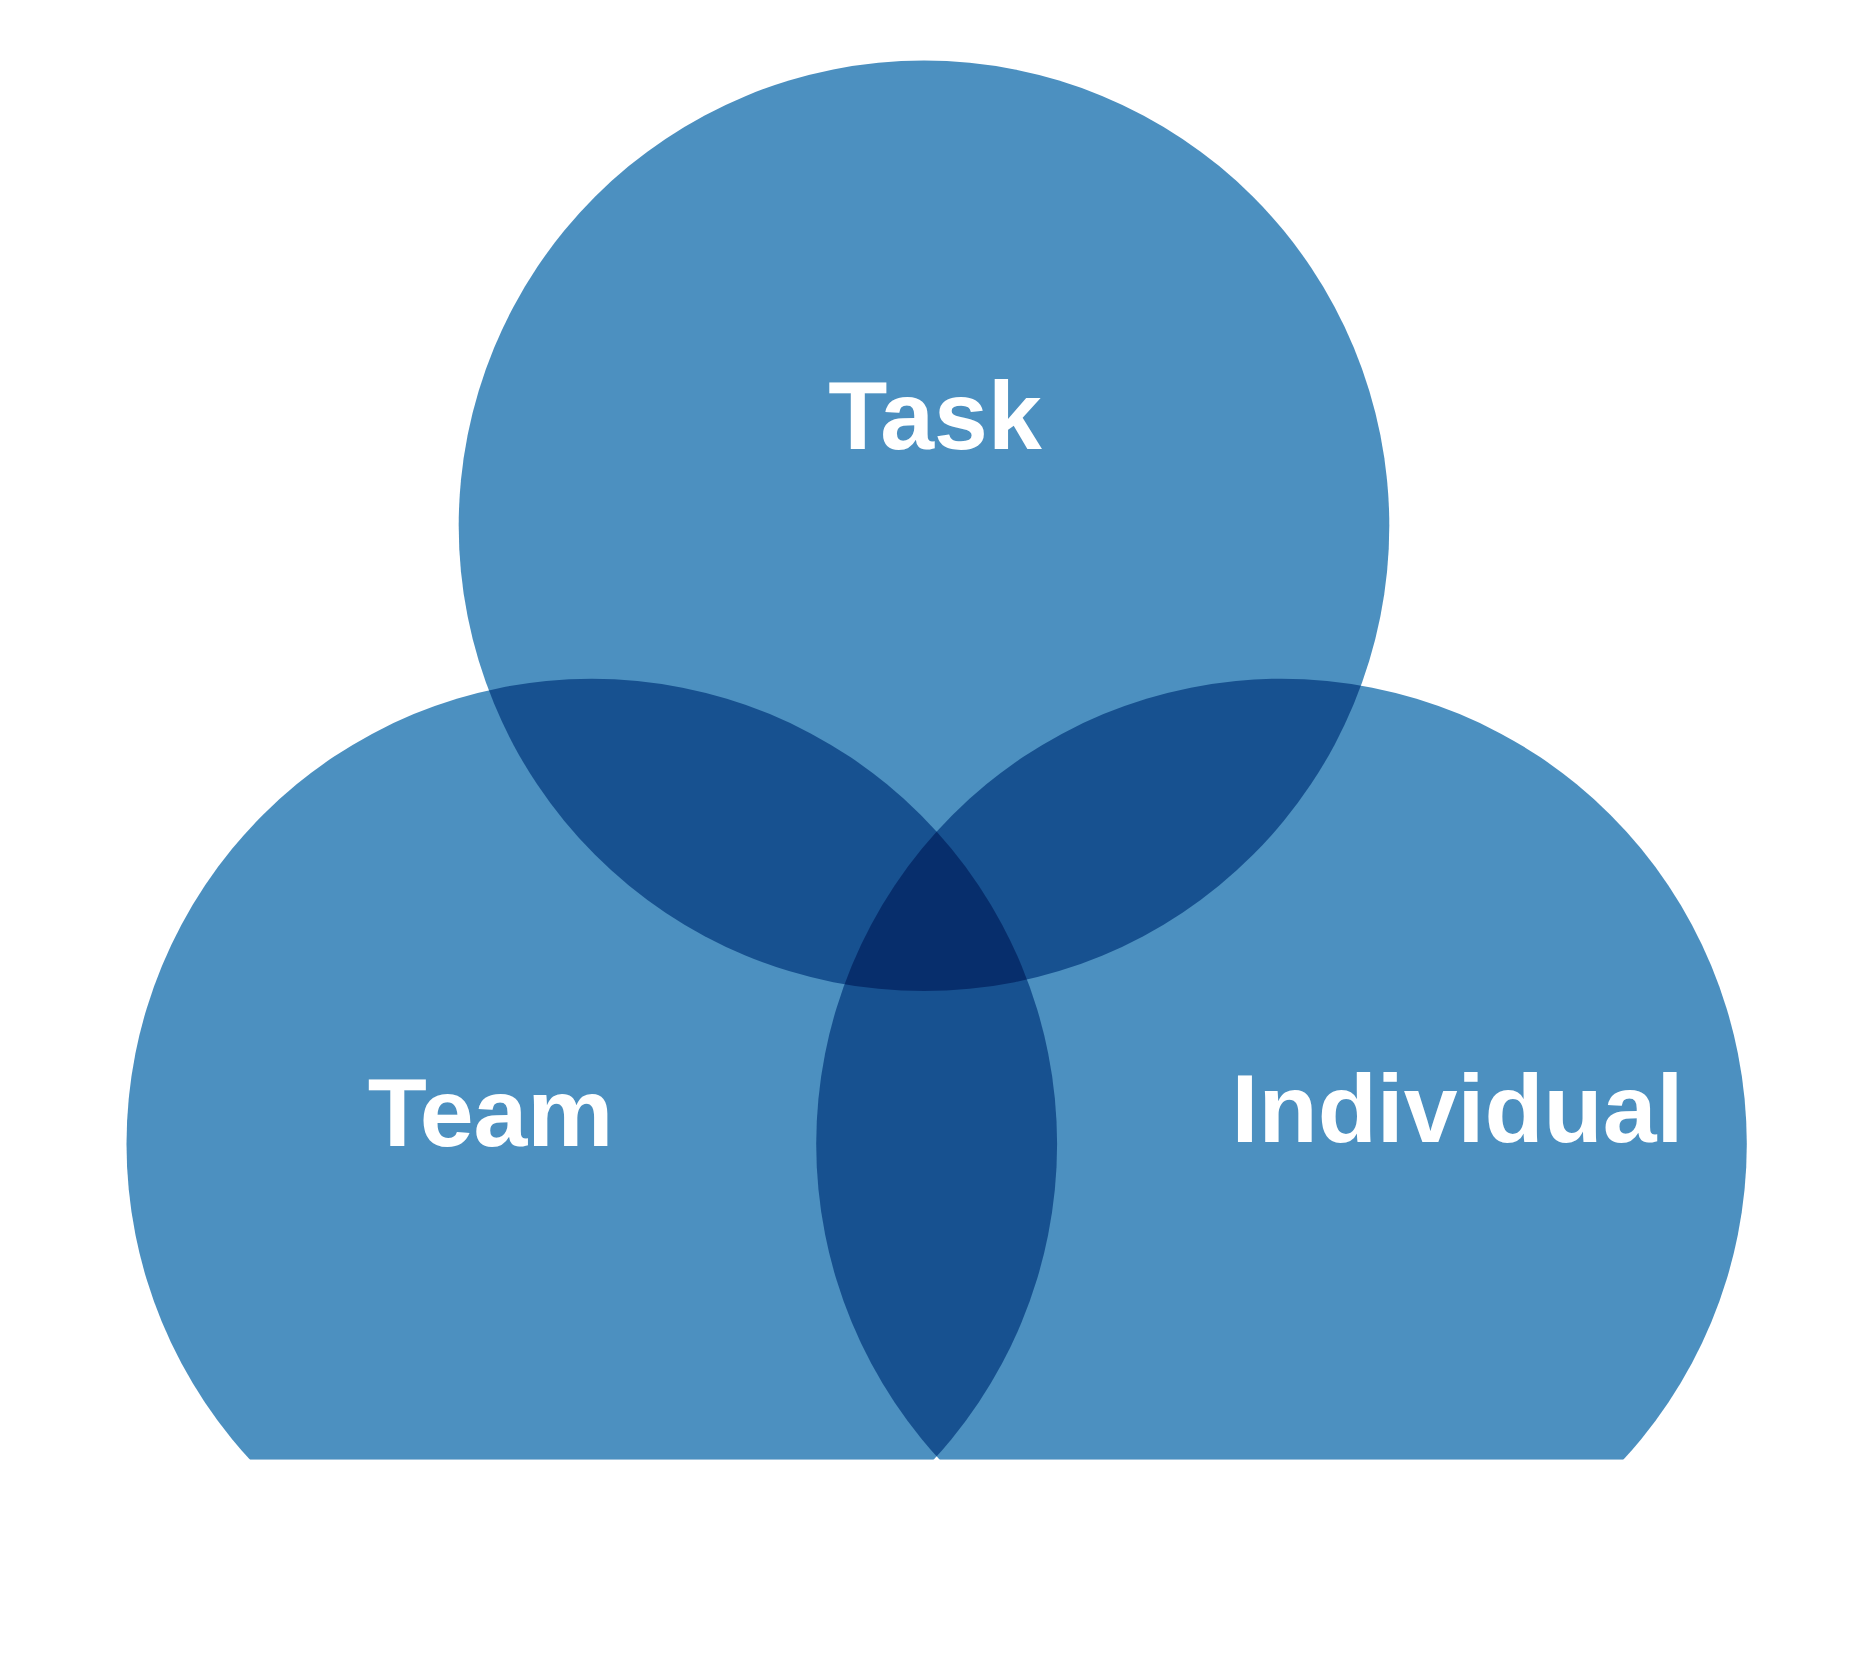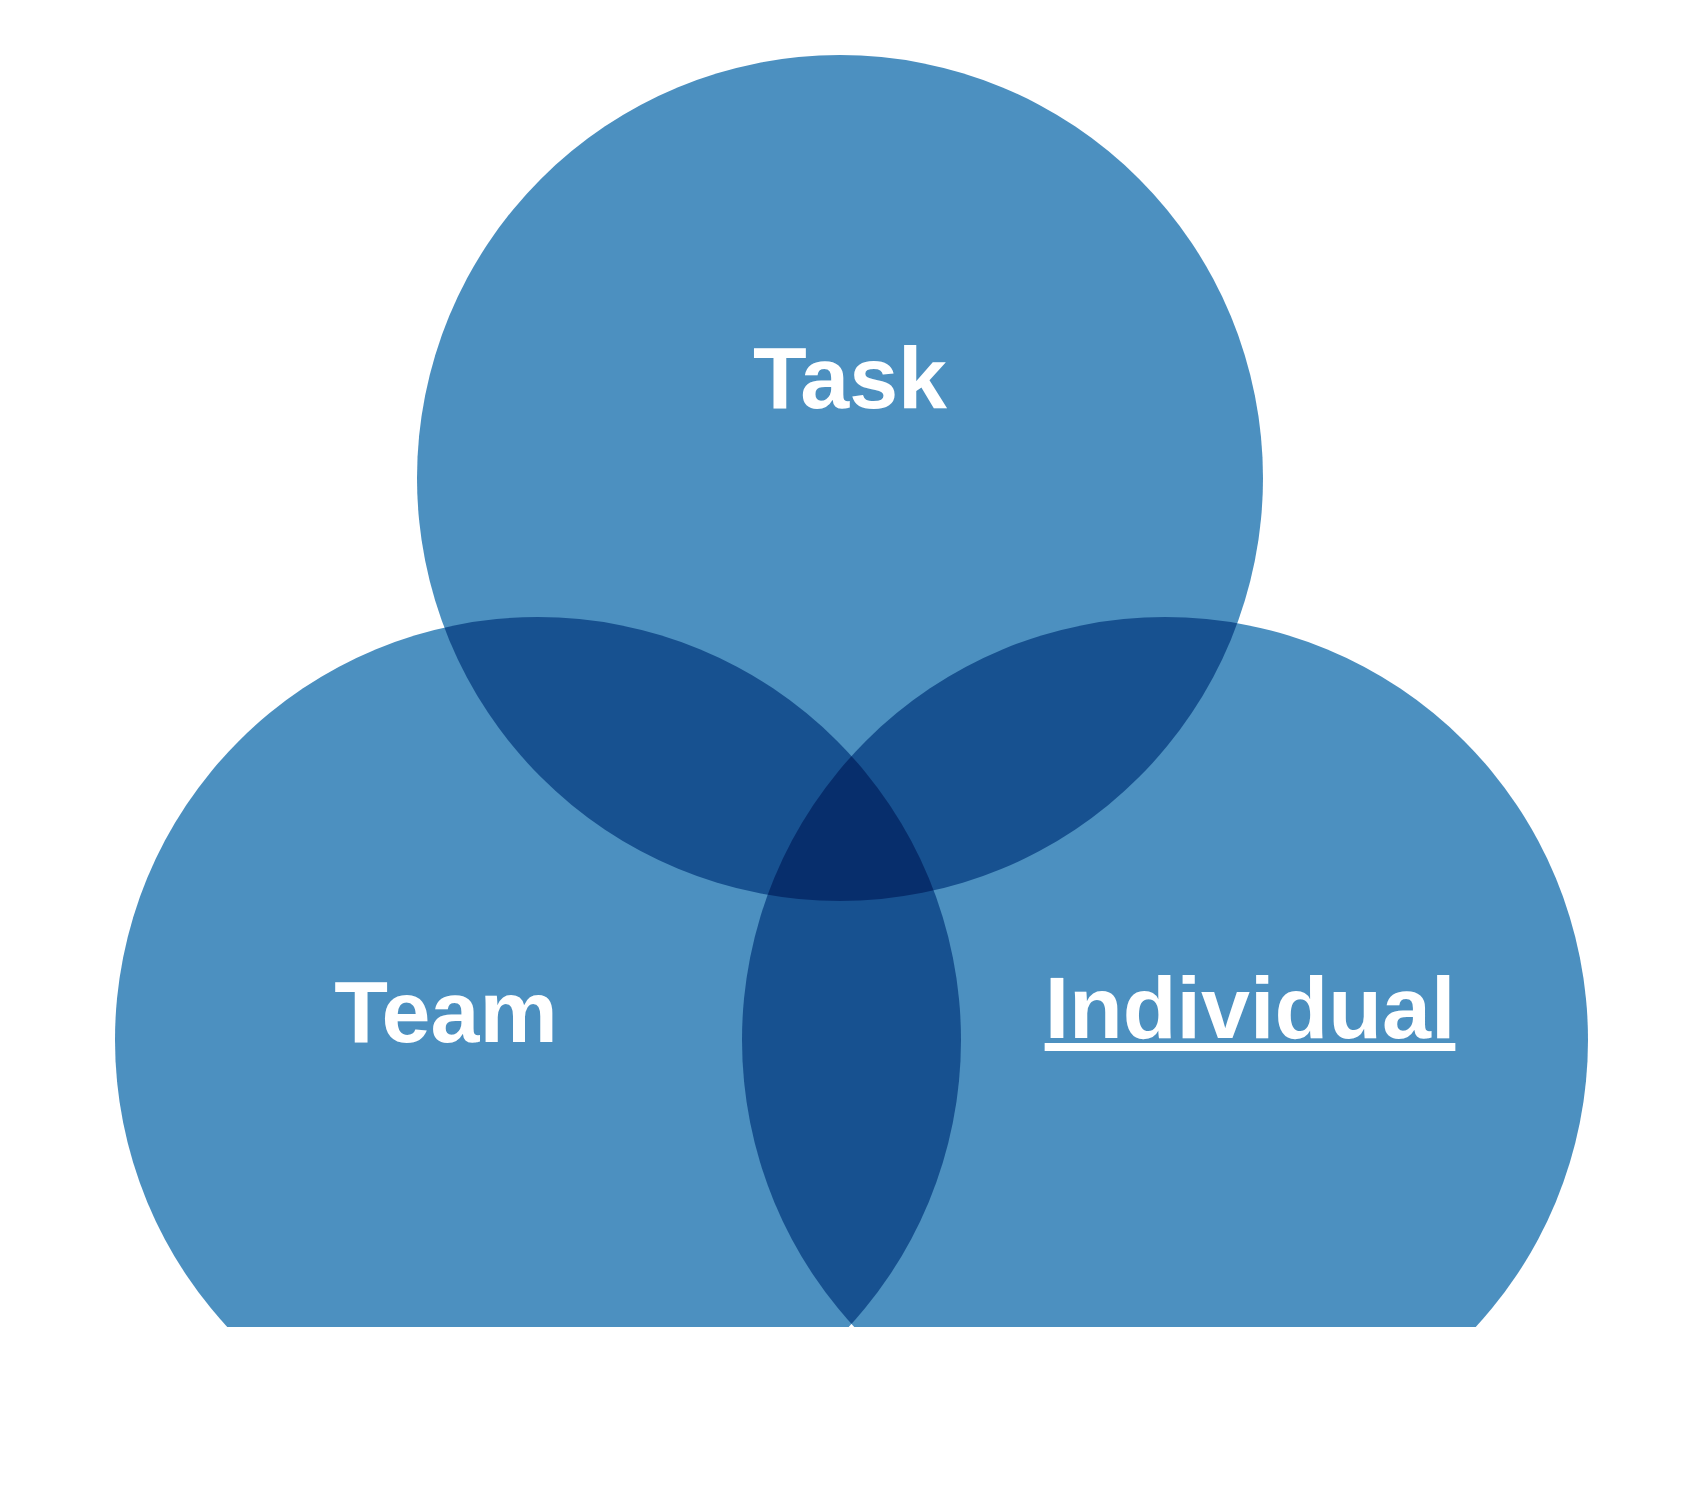--- a/index.html
+++ b/index.html
@@ -33,14 +33,14 @@
 </head>
 <body>
 
 <div class="canvas" style="background: rgb(255, 255, 255);">
   <div class="circle" style="left: 417px; top: 55px; width: 846px; height: 846px; background: rgb(76, 144, 192);"></div>
   <div class="circle" style="left: 115px; top: 617px; width: 846px; height: 846px; background: rgb(76, 144, 192);"></div>
   <div class="circle" style="left: 742px; top: 617px; width: 846px; height: 846px; background: rgb(76, 144, 192);"></div>
 
   <div class="vlabel" style="left: 850px; top: 378px; color: rgb(255, 255, 255);">Task</div>
   <div class="vlabel" style="left: 422px; top: 1012px; color: rgb(255, 255, 255); margin-left: 24px;">Team</div>
-  <div class="vlabel" style="left: 1250px; top: 1008px; color: rgb(255, 255, 255); text-decoration: underline;">Individual</div>
+  <div class="vlabel" style="left: 1325px; top: 1008px; color: rgb(255, 255, 255);">Individual</div>
 </div>
 
 </body></html>

